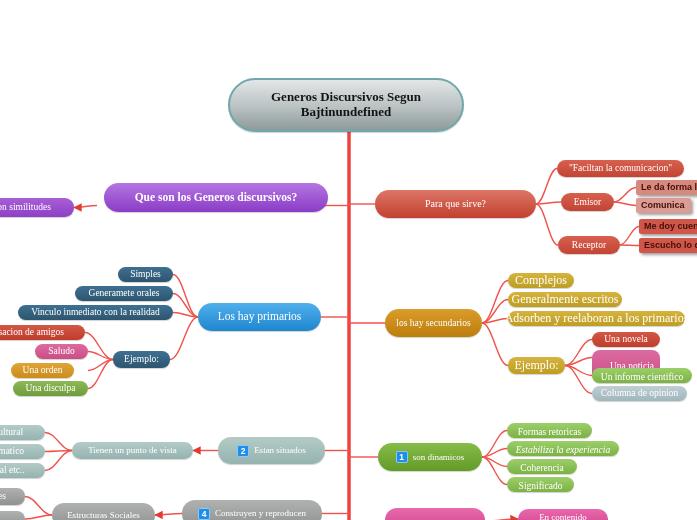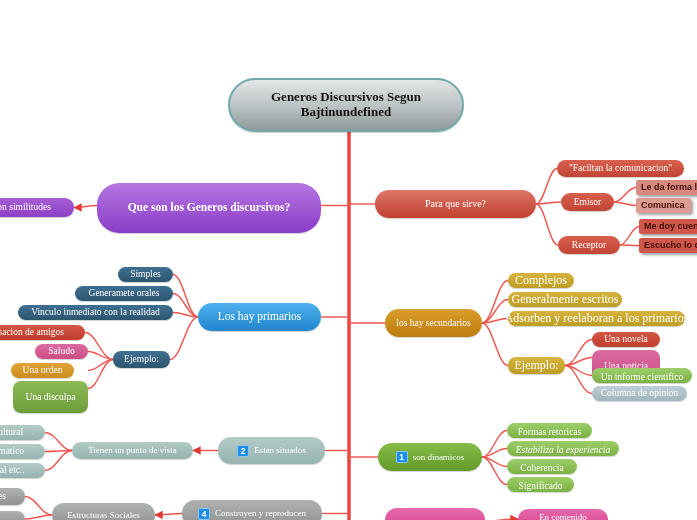--- a/index.html
+++ b/index.html
@@ -106,21 +106,21 @@
         <path d="M482,457 C492,457 497,448.5 507,448.5" fill="none" stroke="#f0524c" stroke-width="1.4"></path>
         <path d="M482,457 C492,457 497,466.5 507,466.5" fill="none" stroke="#f0524c" stroke-width="1.4"></path>
         <path d="M482,457 C492,457 497,484.5 507,484.5" fill="none" stroke="#f0524c" stroke-width="1.4"></path>
         <path d="M485,521 C498.2,521 504.8,519 518,519" fill="none" stroke="#f0524c" stroke-width="1.4" marker-end="url(#arrow)"></path>
       </g>
   </svg>
   <div id="nodes-layer">
       <div class="node title wrap" style="left: 228px; top: 78px; width: 236px; height: 54px;">
         <span>Generos Discursivos Segun Bajtinundefined</span>
       </div>
-      <div class="node purple wrap" style="left: 97px; top: 183px; width: 224px; height: 50px;">
+      <div class="node purple wrap" style="left: 104px; top: 183px; width: 224px; height: 29px;">
         <span>Que son los  Generos discursivos?</span>
       </div>
       <div class="node purpleSm" style="left: -30px; top: 198px; width: 104px; height: 19px;">
         <span>con similitudes</span>
       </div>
       <div class="node blue" style="left: 198px; top: 303px; width: 123px; height: 28px;">
         <span>Los hay primarios</span>
       </div>
       <div class="node darkblue" style="left: 118px; top: 267px; width: 55px; height: 15px;">
         <span>Simples</span>
@@ -136,21 +136,21 @@
       </div>
       <div class="node redSm" style="left: -30px; top: 325px; width: 115px; height: 15px;">
         <span>ersacion de amigos</span>
       </div>
       <div class="node pinkSm" style="left: 35px; top: 344px; width: 53px; height: 15px;">
         <span>Saludo</span>
       </div>
       <div class="node orangeSm" style="left: 11px; top: 363px; width: 63px; height: 15px;">
         <span>Una orden</span>
       </div>
-      <div class="node greenSm" style="left: 13px; top: 381px; width: 75px; height: 32px;">
+      <div class="node greenSm" style="left: 13px; top: 381px; width: 75px; height: 15px;">
         <span>Una disculpa</span>
       </div>
       <div class="node tealgray" style="left: 218px; top: 437px; width: 107px; height: 27px;">
         <span class="badge">2</span>
         <span>Estan situados</span>
       </div>
       <div class="node tealgray" style="left: 72px; top: 442px; width: 121px; height: 17px;">
         <span>Tienen un punto de vista</span>
       </div>
       <div class="node tealgraySm" style="left: -30px; top: 425px; width: 75px; height: 15px;">
@@ -210,21 +210,21 @@
       </div>
       <div class="node dyellow" style="left: 508px; top: 311px; width: 177px; height: 15px;">
         <span>Adsorben y reelaboran a los primarios</span>
       </div>
       <div class="node dyellow" style="left: 508px; top: 357px; width: 57px; height: 17px;">
         <span>Ejemplo:</span>
       </div>
       <div class="node redSm" style="left: 592px; top: 332px; width: 68px; height: 15px;">
         <span>Una novela</span>
       </div>
-      <div class="node pinkSm" style="left: 592px; top: 350px; width: 68px; height: 32px;">
+      <div class="node pinkSm" style="left: 592px; top: 350px; width: 68px; height: 32px; justify-content: flex-end;">
         <span>Una noticia</span>
       </div>
       <div class="node lgreen" style="left: 592px; top: 368px; width: 100px; height: 15px;">
         <span>Un informe cientifico</span>
       </div>
       <div class="node grayblue" style="left: 592px; top: 386px; width: 95px; height: 15px;">
         <span>Columna de opinion</span>
       </div>
       <div class="node greenMain" style="left: 378px; top: 443px; width: 104px; height: 28px;">
         <span class="badge">1</span>

